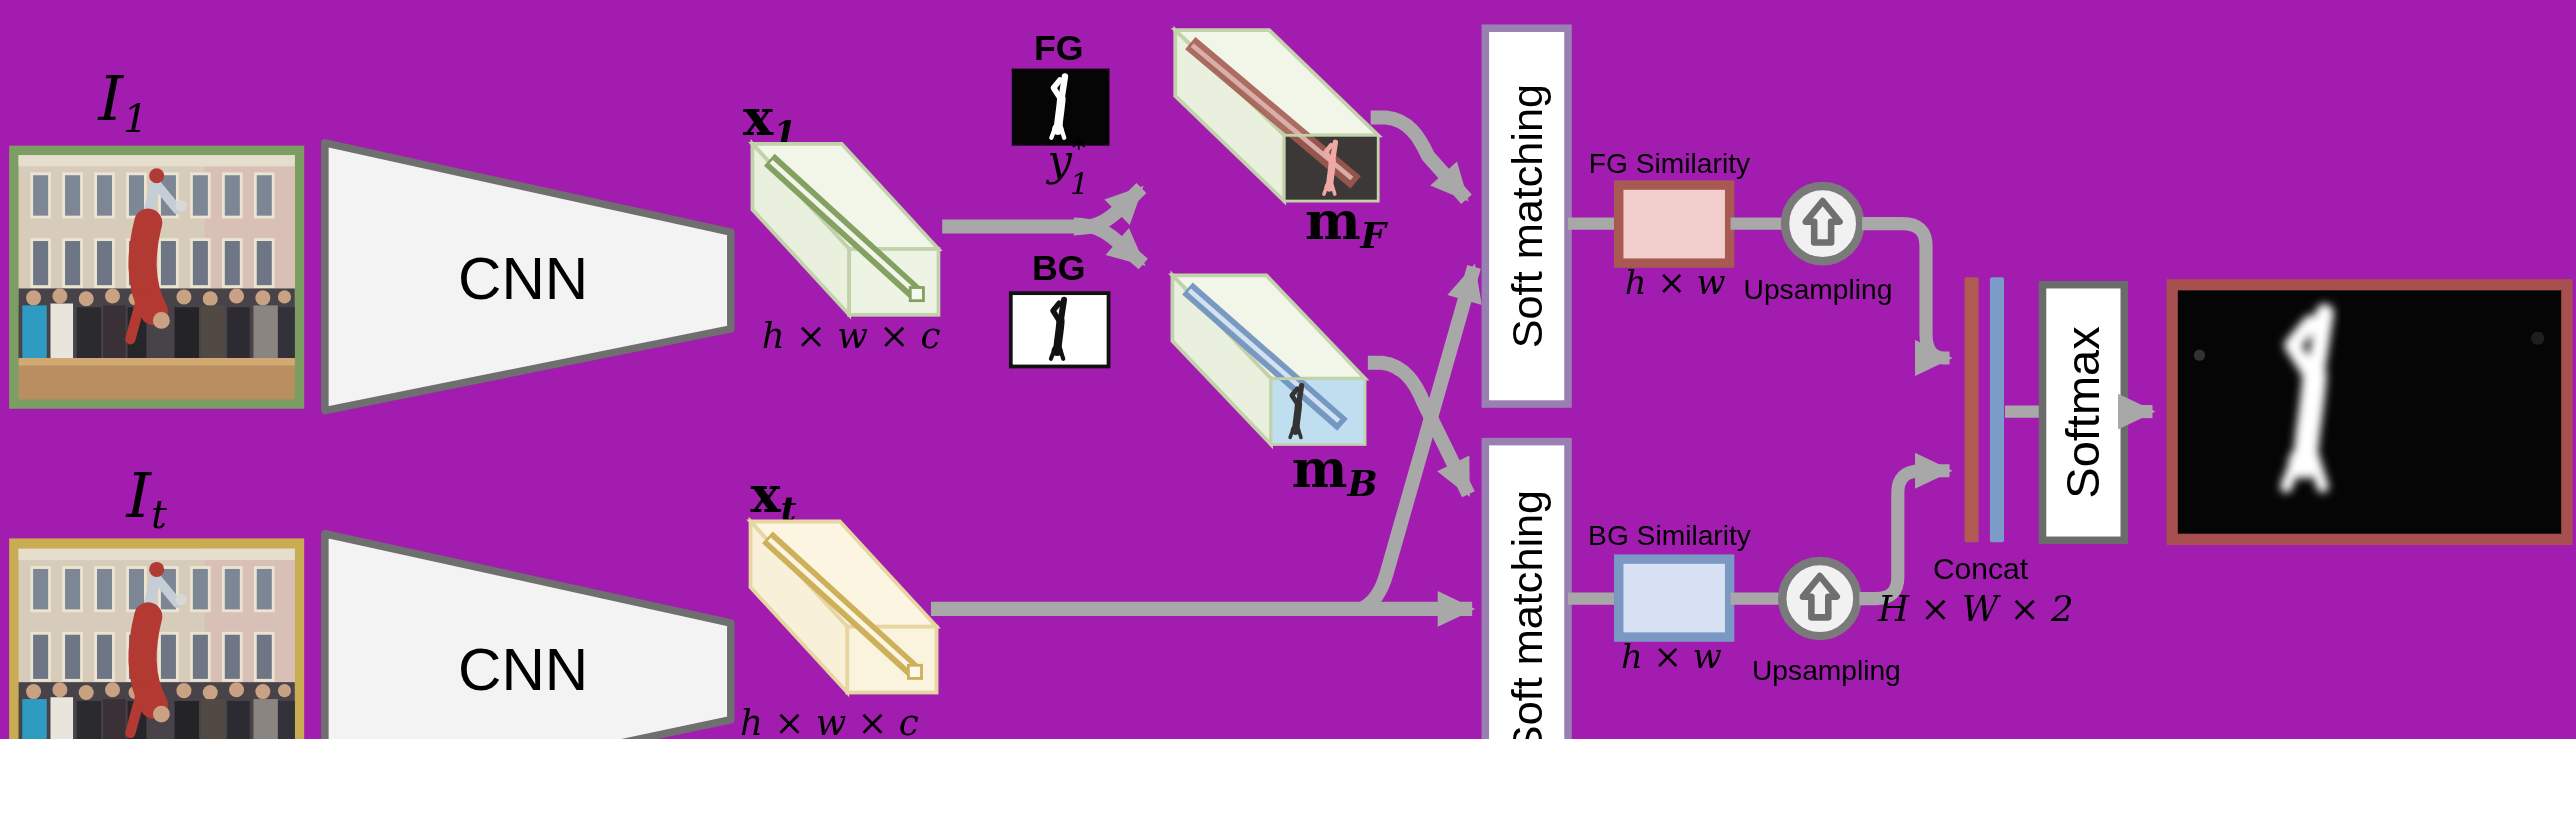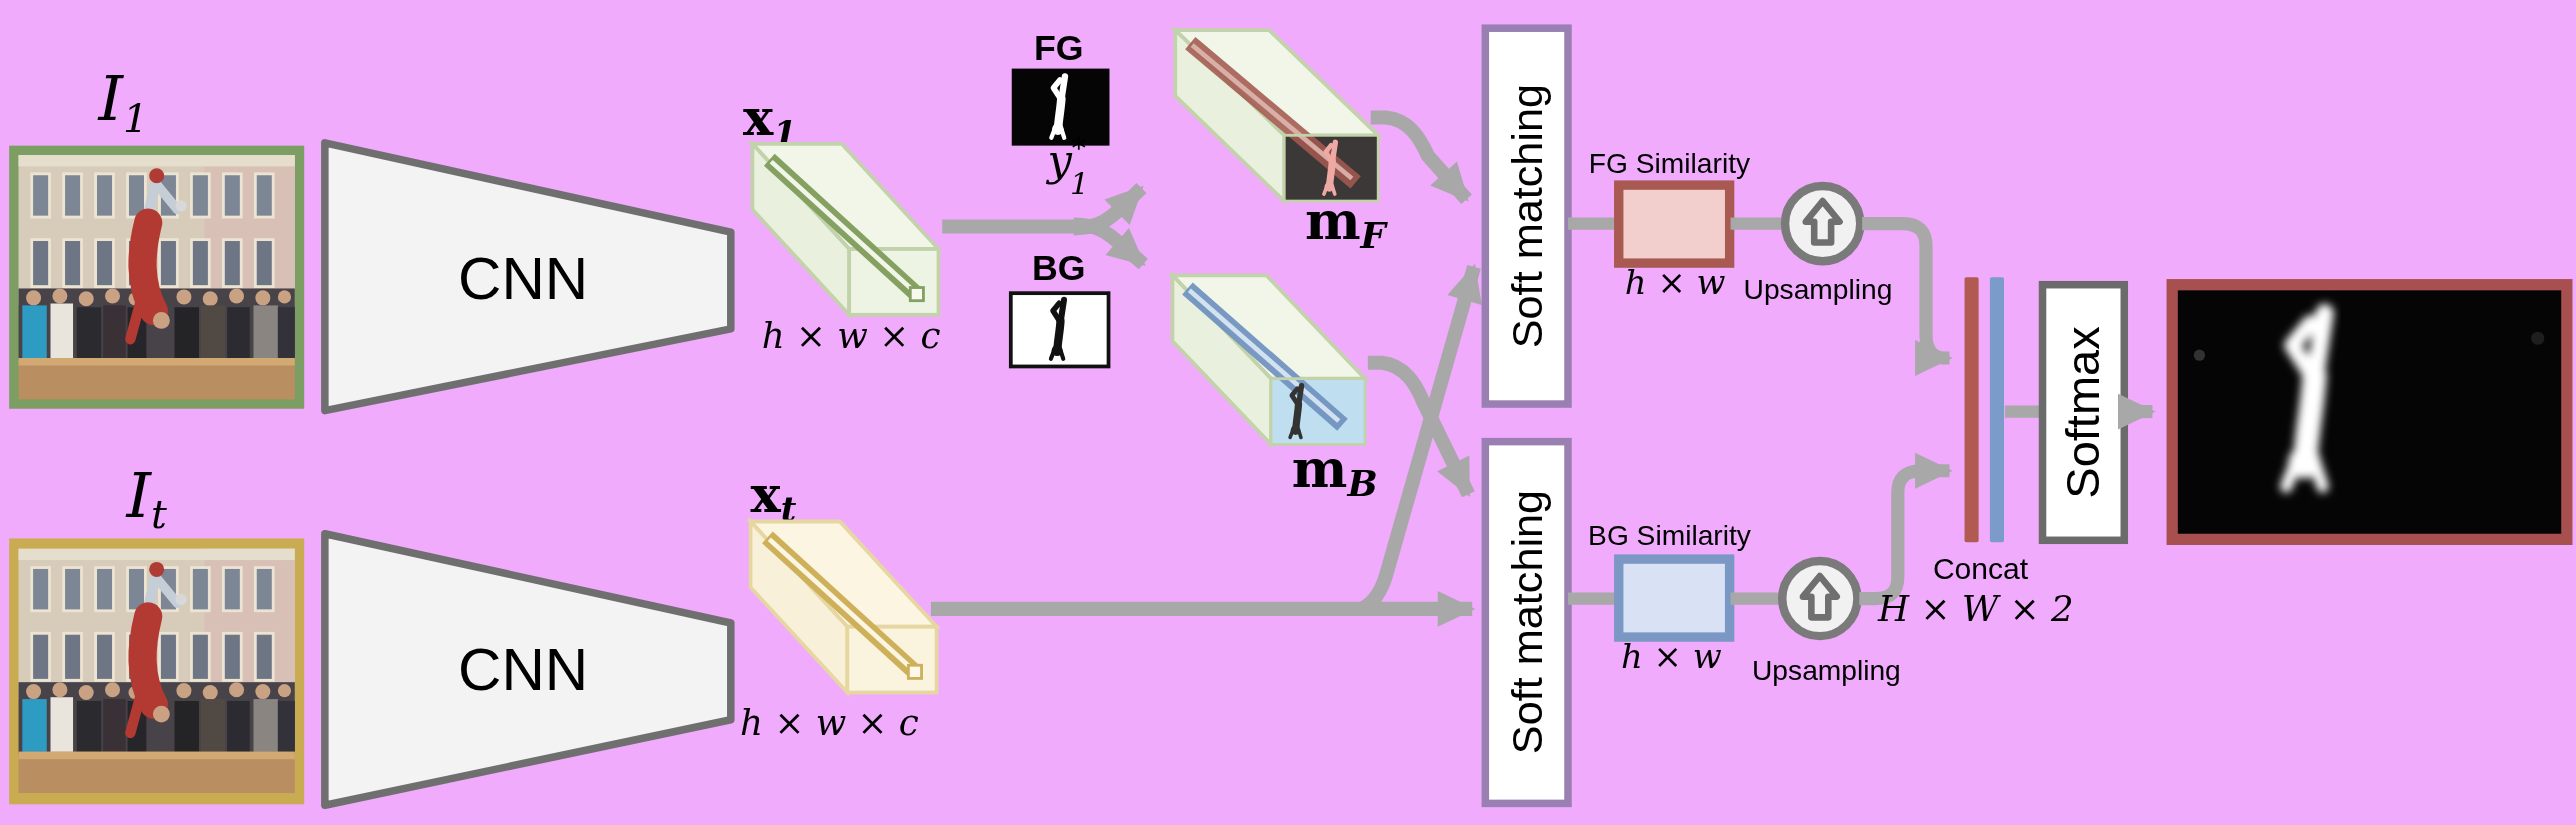--- a/index.html
+++ b/index.html
@@ -1,16 +1,16 @@
 <!DOCTYPE html>
 <html style="font-size:15px"><head>
 <meta charset="utf-8">
 <style>
   html,body{margin:0;padding:0;background:#ffffff;}
-  .canvas{width:2576px;height:825px;position:relative;background:#f0abfc;overflow:hidden;}
+  .canvas{width:2576px;height:739px;position:relative;background:#a21caf;overflow:hidden;}
   svg{display:block;}
   text{font-family:"Liberation Sans",sans-serif;fill:#000;}
   .math{font-family:"DejaVu Serif",serif;font-style:italic;}
   .mathbold{font-family:"DejaVu Serif",serif;font-weight:bold;font-style:normal;}
   .rot{text-anchor:middle;}
 </style>
 </head>
 <body>
 
 <div class="canvas">

